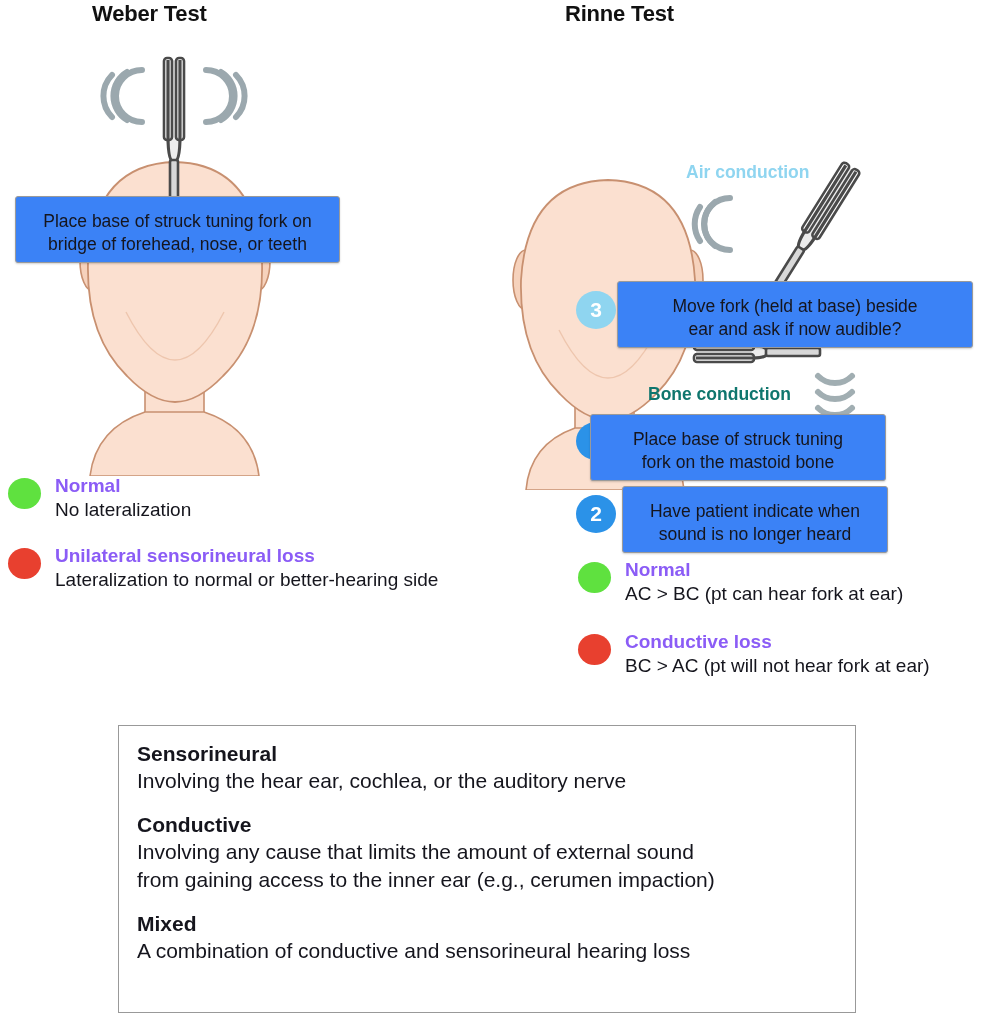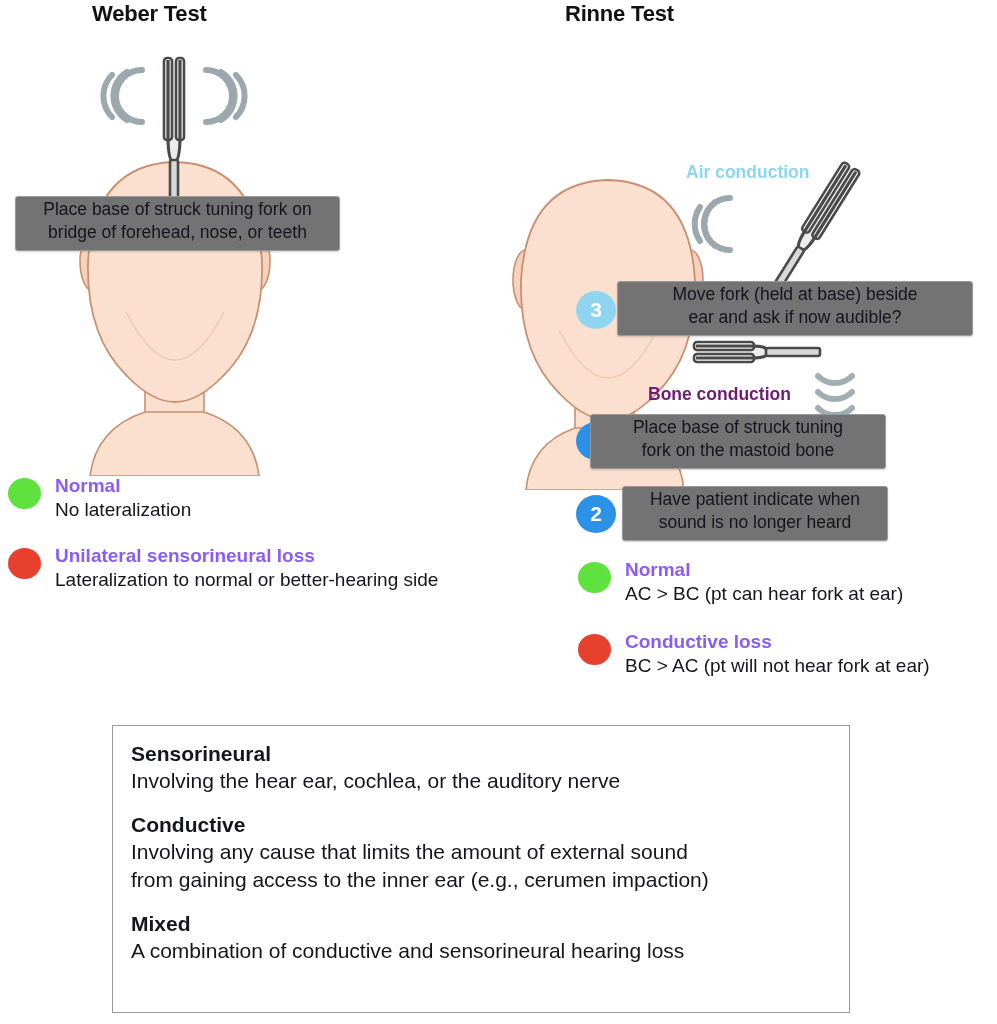--- a/index.html
+++ b/index.html
@@ -30,29 +30,29 @@
   
   .head-wrap { position: absolute; }
   .head-svg { display: block; }
 
   #weber-figure { left: 30px;  top: 36px;  width: 320px; height: 440px; }
   #rinne-figure { left: 500px; top: 150px; width: 420px; height: 340px; }
 
   
   .callout {
     position: absolute;
-    background: #737373;
+    background: #3b82f6;
     border: 1px solid #9a9a9a;
     border-radius: 3px;
     box-shadow: 0 1px 2px rgba(0,0,0,0.18);
     font-size: 17.5px;
     line-height: 23px;
     color: #15151d;
     text-align: center;
-    padding: 1px 8px 6px;
+    padding: 13px 8px 6px;
     white-space: pre-line;
   }
   #callout-weber { left: 15px;  top: 196px; width: 325px; }
   #callout-r3    { left: 617px; top: 281px; width: 356px; }
   #callout-r1    { left: 590px; top: 414px; width: 296px; }
   #callout-r2    { left: 622px; top: 486px; width: 266px; }
 
   
   .cond-label {
     position: absolute;
@@ -102,21 +102,21 @@
   .legend-sub {
     font-size: 19px;
     color: #15151d;
     line-height: 25px;
     white-space: nowrap;
   }
 
   
   #definitions-box {
     position: absolute;
-    left: 112px; top: 725px;
+    left: 118px; top: 725px;
     width: 738px; height: 288px;
     background: #ffffff;
     border: 1px solid #999999;
     padding: 14px 18px 10px;
   }
   .def-term {
     font-size: 21px;
     font-weight: bold;
     color: #15151d;
     line-height: 27px;
@@ -209,21 +209,21 @@
 
     <g fill="none" stroke="#8A9AA0" stroke-width="6" stroke-linecap="round" opacity="0.8">
       <path d="M318,226 A24,24 0 0 0 352,226"></path>
       <path d="M318,242 A24,24 0 0 0 352,242"></path>
       <path d="M318,258 A24,24 0 0 0 352,258"></path>
     </g>
   </svg>
 </div>
 
 <div class="cond-label" id="label-air" style="color: rgb(143, 213, 240);">Air conduction</div>
-<div class="cond-label" id="label-bone" style="color: #701a75;">Bone conduction</div>
+<div class="cond-label" id="label-bone" style="color: #0f766e;">Bone conduction</div>
 
 <div class="callout" id="callout-weber">Place base of struck tuning fork on
 bridge of forehead, nose, or teeth</div>
 
 <div class="step-circle" id="step-3" style="background: rgb(143, 213, 240);">3</div>
 <div class="callout" id="callout-r3">Move fork (held at base) beside
 ear and ask if now audible?</div>
 
 <div class="step-circle" id="step-1" style="background: rgb(43, 146, 232);">1</div>
 <div class="callout" id="callout-r1">Place base of struck tuning

